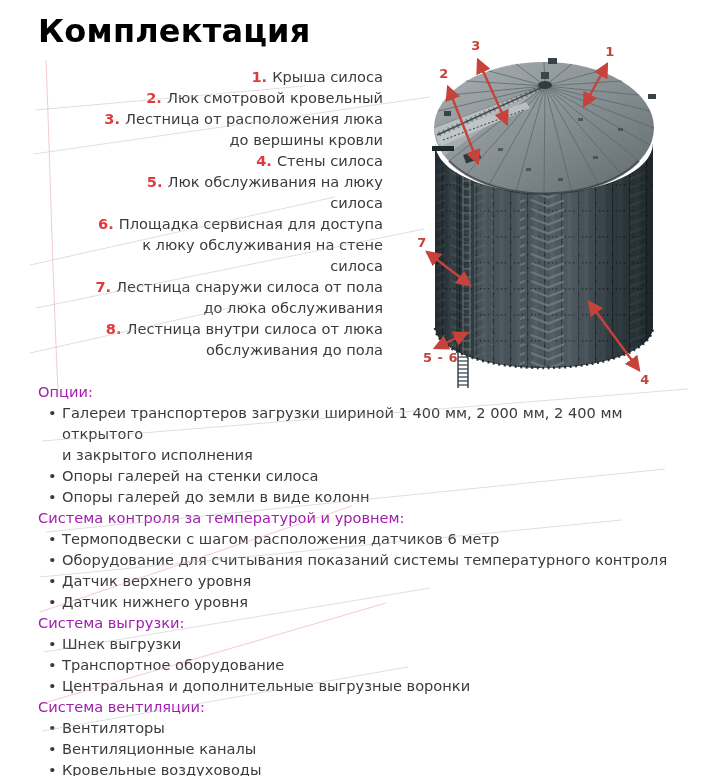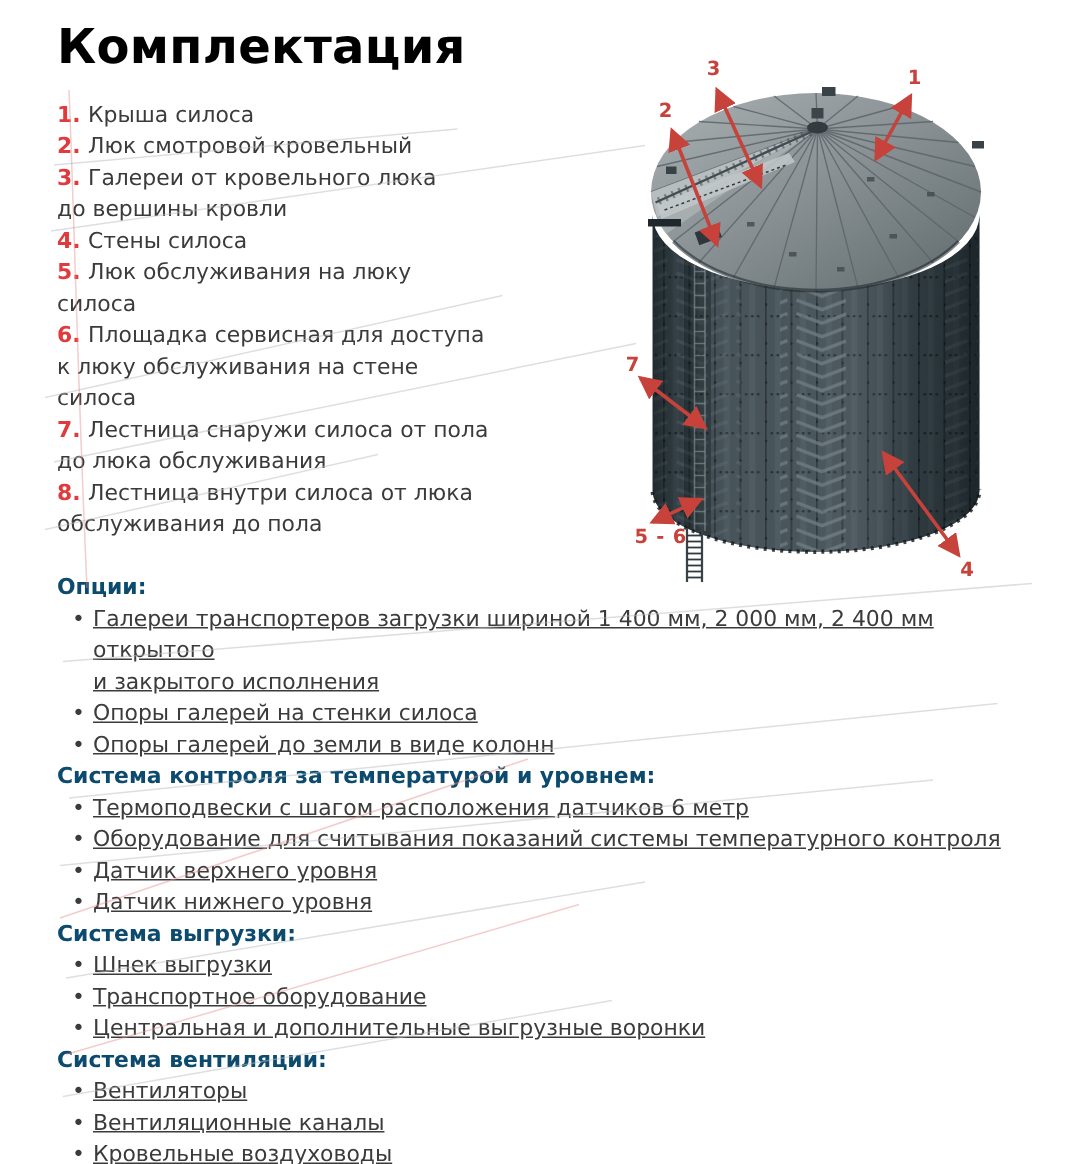--- a/index.html
+++ b/index.html
@@ -5,43 +5,43 @@
   html,body{margin:0;padding:0;background:#ffffff;}
   body{width:720px;height:776px;position:relative;overflow:hidden;
        font-family:"DejaVu Sans","Liberation Sans",sans-serif;color:#3b3b3b;}
 
   .page-title{position:absolute;left:38px;top:14px;margin:0;
 ent      font-size:28px;line-height:34px;font-weight:bold;color:#000000;letter-spacing:.2px;}
 
   
   .parts{position:absolute;left:38px;top:66px;width:345px;margin:0;padding:0;list-style:none;
          font-size:14.6px;line-height:21px;}
-  .parts li{margin:0;}
+  .parts li{margin:0;text-align:right;}
   .parts .num{color:#e03a3c;font-weight:bold;margin-right:5px;}
   .parts .txt{white-space:pre-line;}
 
   
   .options{position:absolute;left:38px;top:381px;width:662px;font-size:14.6px;line-height:21px;}
-  .options h2{margin:0;font-size:14.6px;line-height:21px;font-weight:bold;color:#0c4a6e;}
-  .options ul{margin:0;padding:0;list-style:none;text-decoration:underline;}
+  .options h2{margin:0;font-size:14.6px;line-height:21px;font-weight:normal;color:#a21caf;}
+  .options ul{margin:0;padding:0;list-style:none;}
   .options li{position:relative;padding-left:24px;white-space:pre-line;}
   .options li::before{content:"•";position:absolute;left:10px;top:0;color:#3b3b3b;}
 
   .silo-fig{position:absolute;left:408px;top:28px;width:312px;height:362px;margin:0;}
   .watermark{position:absolute;left:0;top:0;pointer-events:none;}
 </style>
 </head>
 <body>
 
 <h1 class="page-title">Комплектация</h1>
 
 <ol class="parts">
   <li><span class="num">1.</span><span class="txt">Крыша силоса</span></li>
   <li><span class="num">2.</span><span class="txt">Люк смотровой кровельный</span></li>
-  <li><span class="num">3.</span><span class="txt">Галереи от кровельного люка
+  <li><span class="num">3.</span><span class="txt">Лестница от расположения люка
 до вершины кровли</span></li>
   <li><span class="num">4.</span><span class="txt">Стены силоса</span></li>
   <li><span class="num">5.</span><span class="txt">Люк обслуживания на люку
 силоса</span></li>
   <li><span class="num">6.</span><span class="txt">Площадка сервисная для доступа
 к люку обслуживания на стене
 силоса</span></li>
   <li><span class="num">7.</span><span class="txt">Лестница снаружи силоса от пола
 до люка обслуживания</span></li>
   <li><span class="num">8.</span><span class="txt">Лестница внутри силоса от люка

